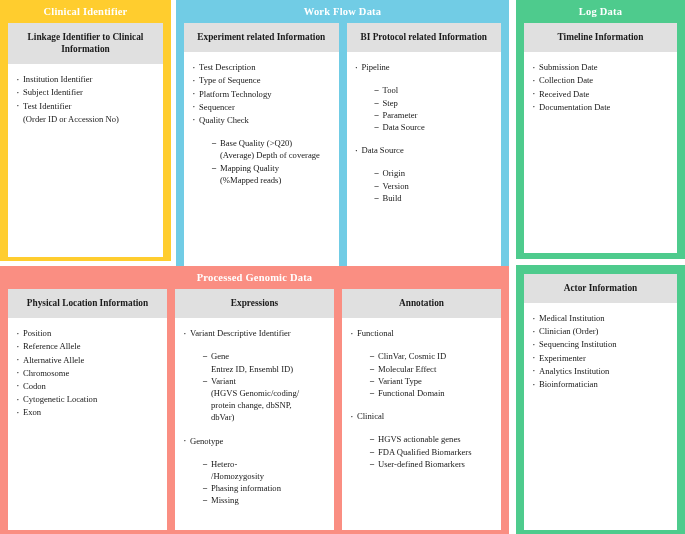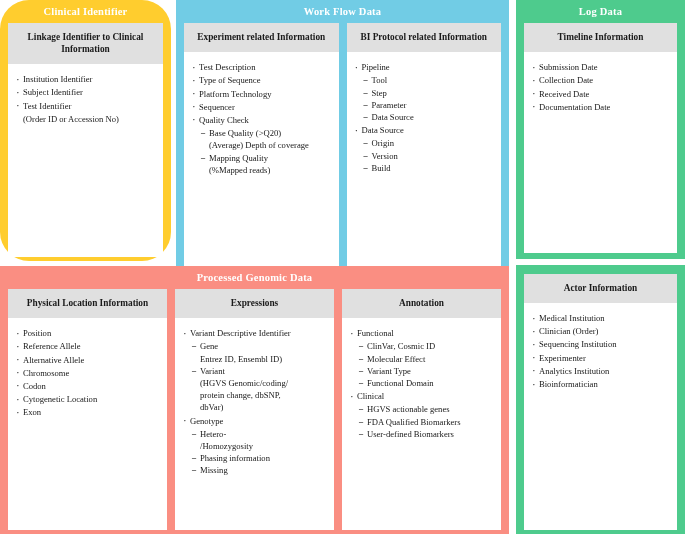--- a/index.html
+++ b/index.html
@@ -95,21 +95,21 @@
     left: 0;
     top: -0.5px;
     font-size: 11px;
     line-height: 1.2;
   }
   ul.lvl1 > li.cont {
     padding-left: 7px;
   }
   ul.lvl2 {
     list-style: none;
-    margin: 0;
+    margin: 11px;
     padding: 0 0 0 9px;
   }
   ul.lvl2 > li {
     font-size: 8.6px;
     line-height: 1.42;
     color: #181818;
     position: relative;
     padding-left: 8px;
     margin: 0;
   }
@@ -119,21 +119,21 @@
     left: 0;
     top: 0;
     font-weight: bold;
     font-size: 8.2px;
   }
   ul.lvl2 > li.cont {
     padding-left: 8px;
   }
 
   
-  #grp-clinical   { left: 0px;   top: 0px;   width: 171px; height: 261px; background: #FFCD2E; border-radius: 29px; }
+  #grp-clinical   { left: 0px;   top: 0px;   width: 171px; height: 261px; background: #FFCD2E; }
   #grp-workflow   { left: 176px; top: 0px;   width: 333px; height: 330px; background: #71CCE5; }
   #grp-log        { left: 516px; top: 0px;   width: 169px; height: 259px; background: #4ECB8D; }
   #grp-processed  { left: 0px;   top: 266px; width: 509px; height: 268px; background: #FA8E82; }
   #grp-actor      { left: 516px; top: 265px; width: 169px; height: 269px; background: #4ECB8D; }
 
   
   #grp-actor .group-body { padding-top: 9px; }
   #grp-log  .group-body  { padding-bottom: 6px; }
 </style>
 </head>

